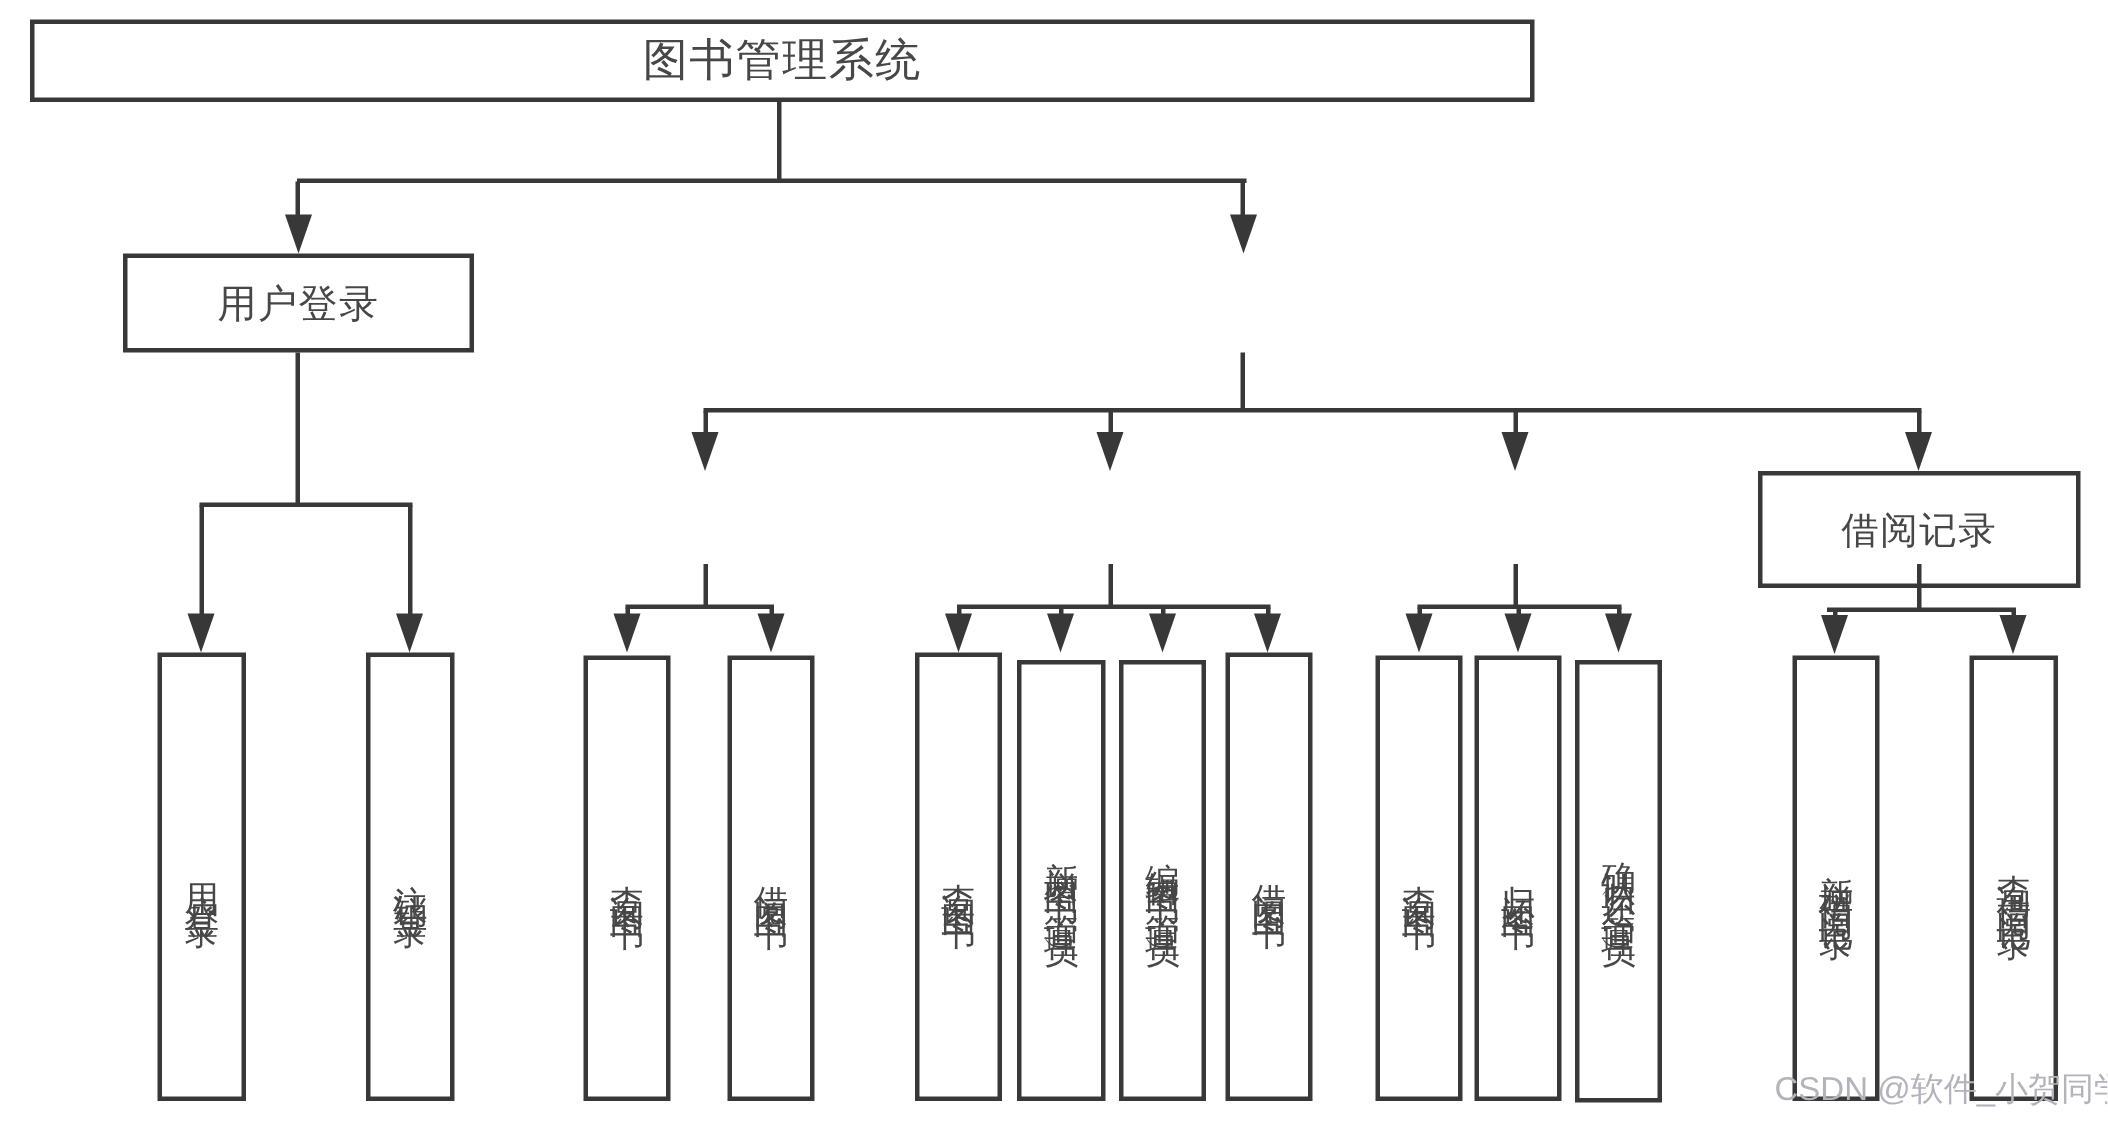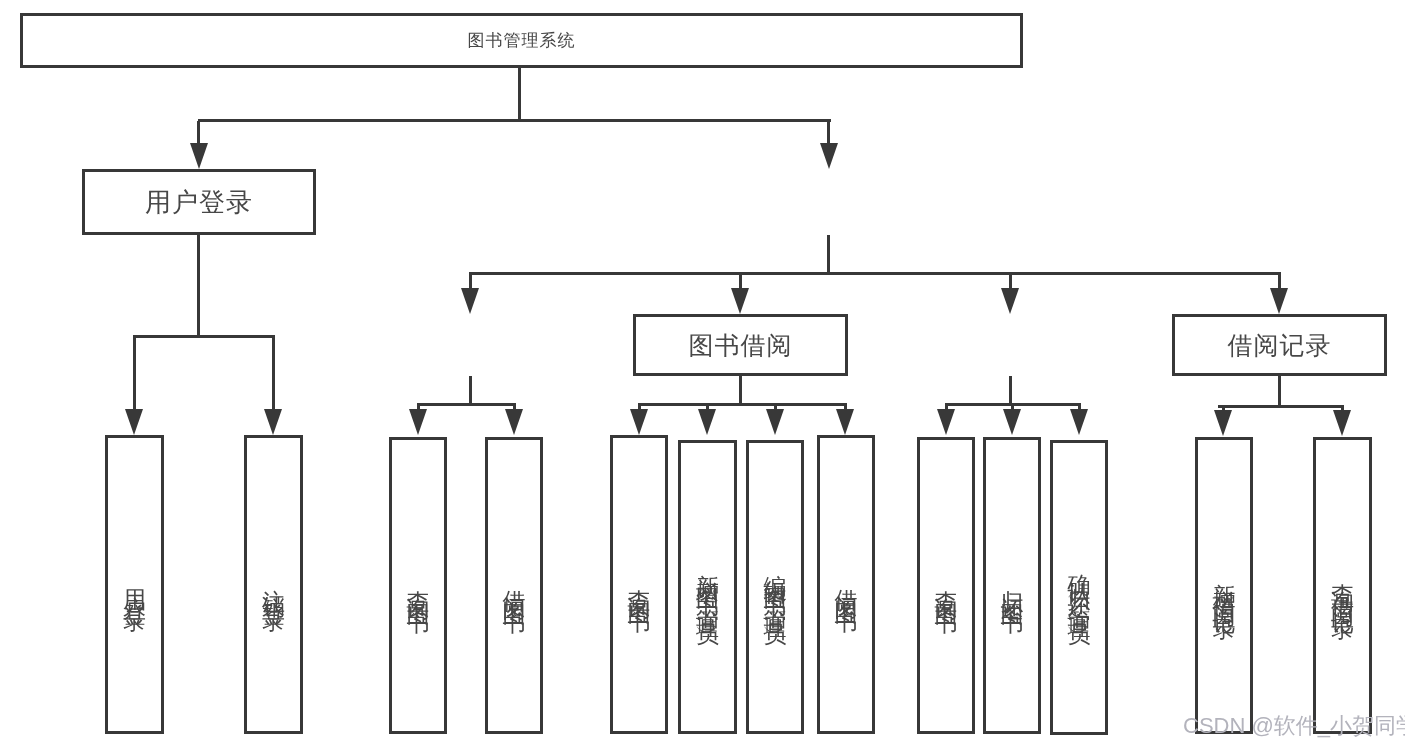--- a/index.html
+++ b/index.html
@@ -13,21 +13,21 @@
   .box {
     position:absolute;
     box-sizing:border-box;
     background:#ffffff;
     border:3px solid #383838;
     display:flex;
     align-items:center;
     justify-content:center;
     color:#474747;
   }
-  .lbl-root  { font-size:17px; letter-spacing:1px; }
+  .lbl-root  { font-size:30px; letter-spacing:1px; }
   .lbl-h2    { font-size:26px; letter-spacing:1px; }
   .lbl-h3    { font-size:25px; letter-spacing:1px; }
   .vtext {
     writing-mode:vertical-rl;
     text-orientation:mixed;
     font-size:23px;
     letter-spacing:7px;
     line-height:1;
     color:#474747;
   }
@@ -56,26 +56,23 @@
   <div class="box" style="left:20px; top:13px; width:1003px; height:55px;">
     <span class="lbl-root">图书管理系统</span>
   </div>
 
   <div class="box" style="left:82px; top:169px; width:234px; height:66px;">
     <span class="lbl-h2">用户登录</span>
   </div>
 
 
 
-  <div class="box" style="left:633px; top:314px; width:215px; height:62px;">
-    <span class="lbl-h3">图书借阅</span>
-  </div>
 
 
-  <div class="box" style="left:1172px; top:314px; width:215px; height:62px;">
+  <div class="box" style="left:1172px; top:314px; width:215px; height:78px;">
     <span class="lbl-h3">借阅记录</span>
   </div>
 
   <div class="box" style="left:105px; top:435px; width:59px; height:299px;">
     <span class="vtext">用户登录</span>
   </div>
 
   <div class="box" style="left:244px; top:435px; width:59px; height:299px;">
     <span class="vtext">注销登录</span>
   </div>

